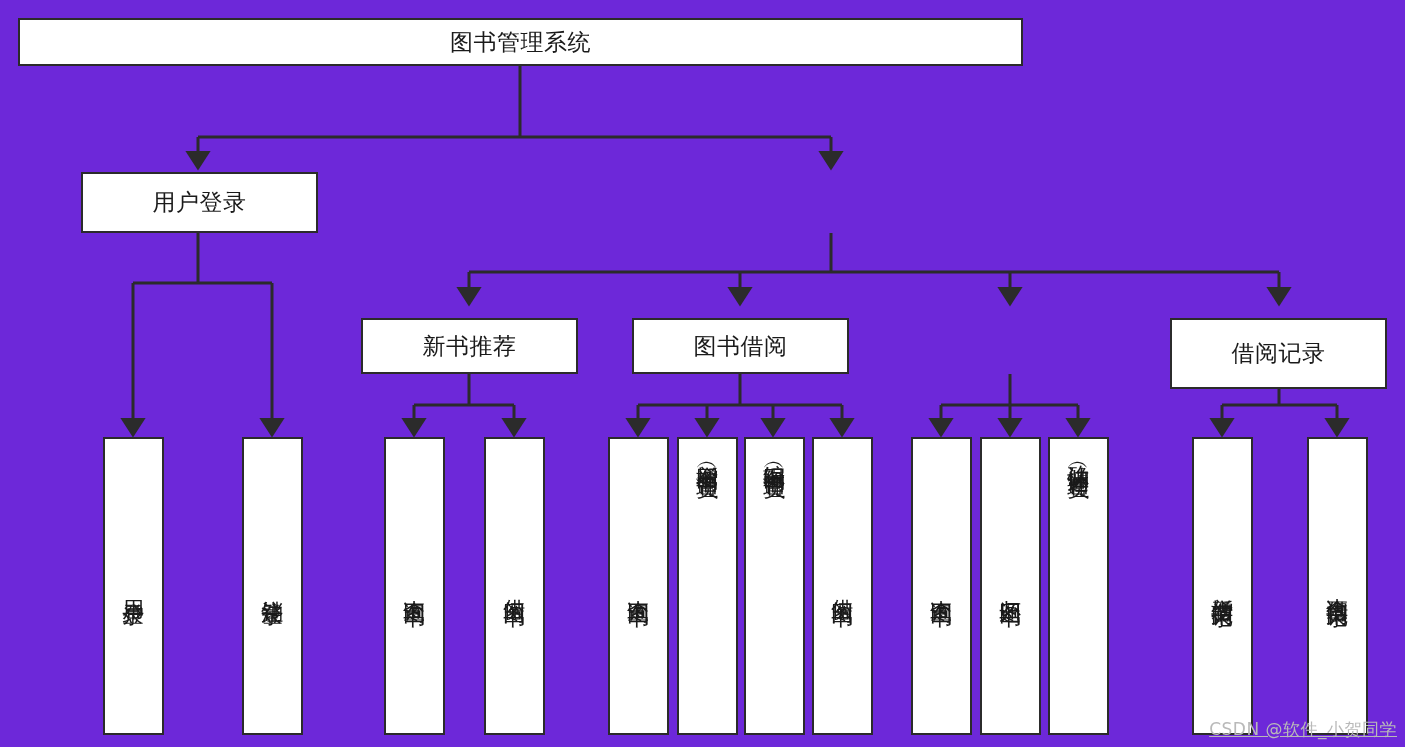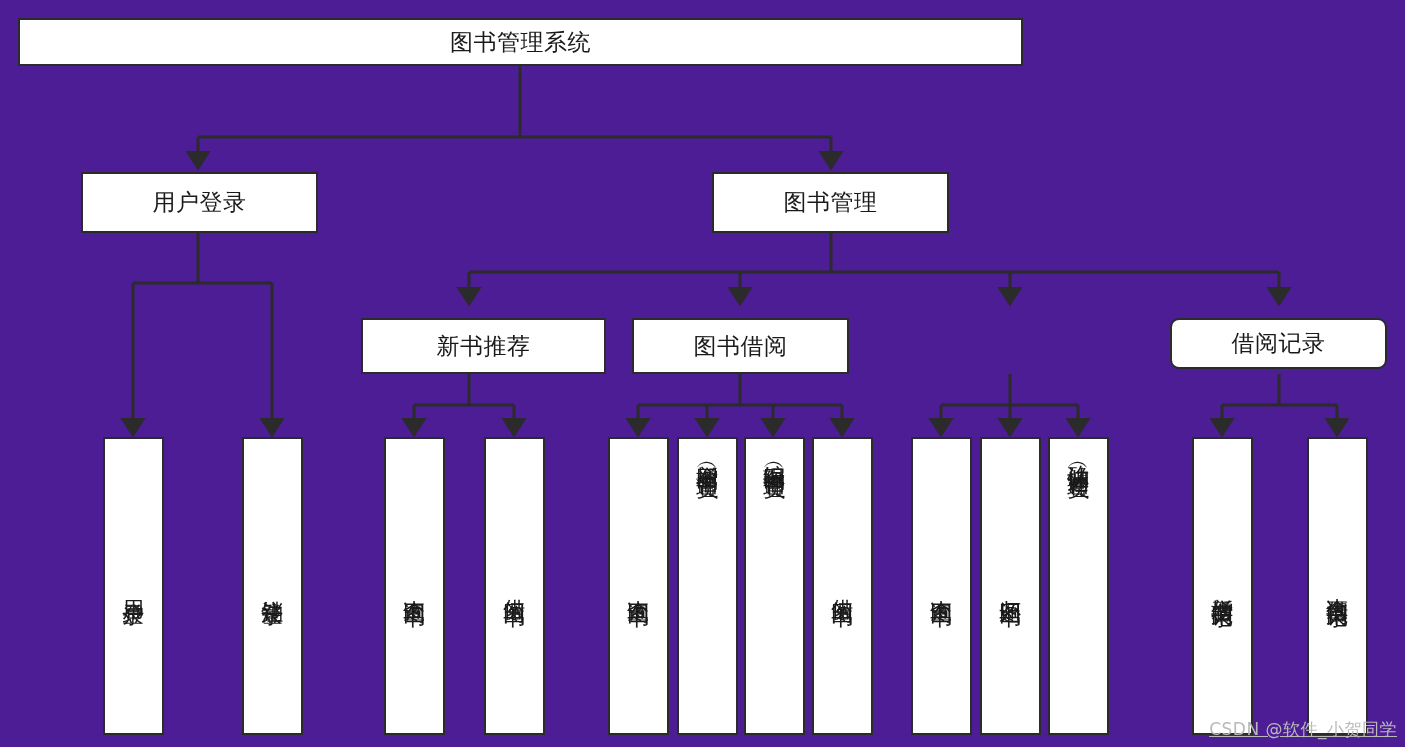--- a/index.html
+++ b/index.html
@@ -7,21 +7,21 @@
     padding: 0;
     background: #ffffff;
   }
   body {
     font-family: "DejaVu Sans", "Liberation Sans", sans-serif;
   }
   #canvas {
     position: relative;
     width: 1405px;
     height: 747px;
-    background: #4c1d95;
+    background: #6d28d9;
     overflow: hidden;
   }
   #edges {
     position: absolute;
     left: 0;
     top: 0;
     width: 1405px;
     height: 747px;
   }
   .node {
@@ -126,31 +126,28 @@
     </g>
   </svg>
 
   <div class="node node-h node-root" style="left:18px; top:18px; width:1005px; height:48px;">
     <span>图书管理系统</span>
   </div>
 
   <div class="node node-h" style="left:81px; top:172px; width:237px; height:61px;">
     <span>用户登录</span>
   </div>
-  <div class="node node-h" style="left:712px; top:172px; width:237px; height:61px;">
-    <span>图书管理</span>
-  </div>
 
-  <div class="node node-h" style="left:361px; top:318px; width:245px; height:56px;">
+  <div class="node node-h" style="left:361px; top:318px; width:217px; height:56px;">
     <span>新书推荐</span>
   </div>
   <div class="node node-h" style="left:632px; top:318px; width:217px; height:56px;">
     <span>图书借阅</span>
   </div>
-  <div class="node node-h" style="left:1170px; top:318px; width:217px; height:51px;border-radius:9px;">
+  <div class="node node-h" style="left:1170px; top:318px; width:217px; height:71px;">
     <span>借阅记录</span>
   </div>
 
   <div class="node node-v align-mid" style="left:103px; top:437px; width:61px; height:298px;">
     <span class="vtext">用户登录</span>
   </div>
   <div class="node node-v align-mid" style="left:242px; top:437px; width:61px; height:298px;">
     <span class="vtext">注销登录</span>
   </div>
 

